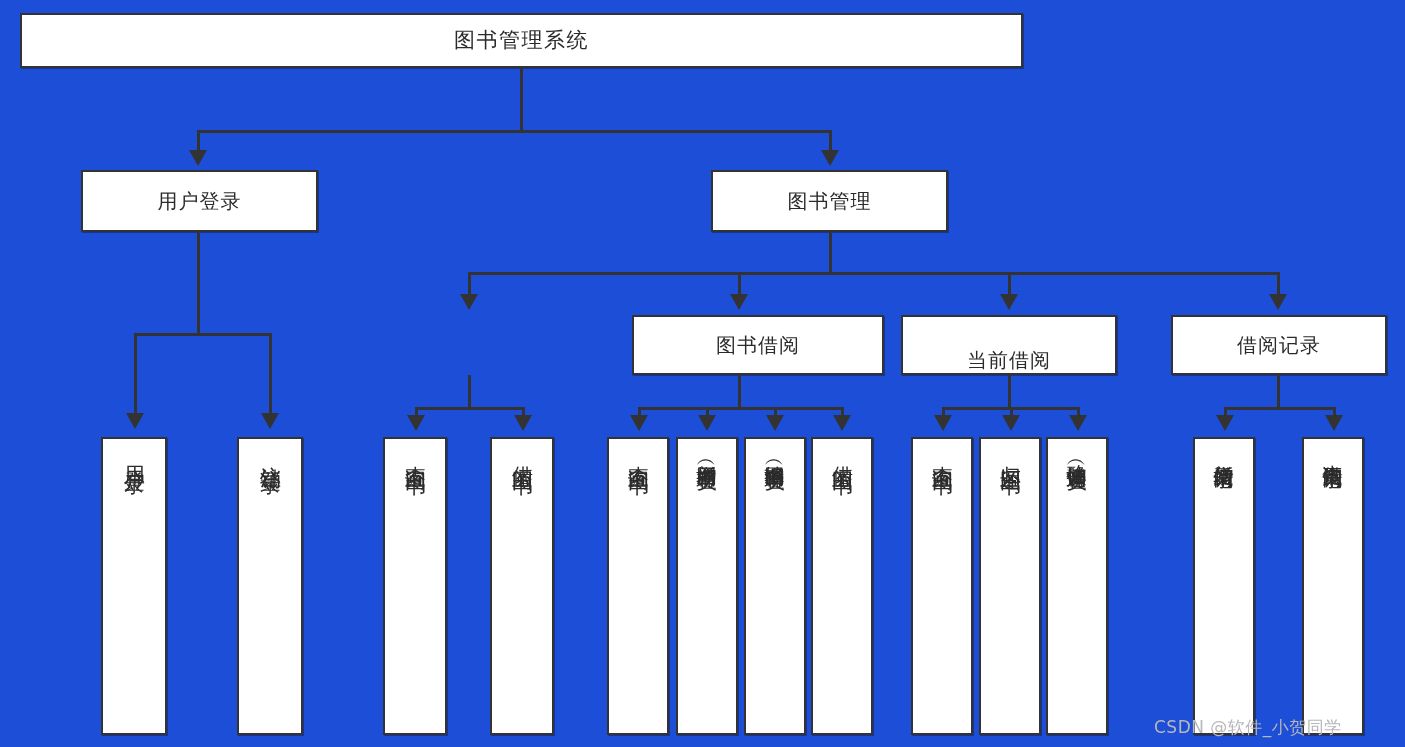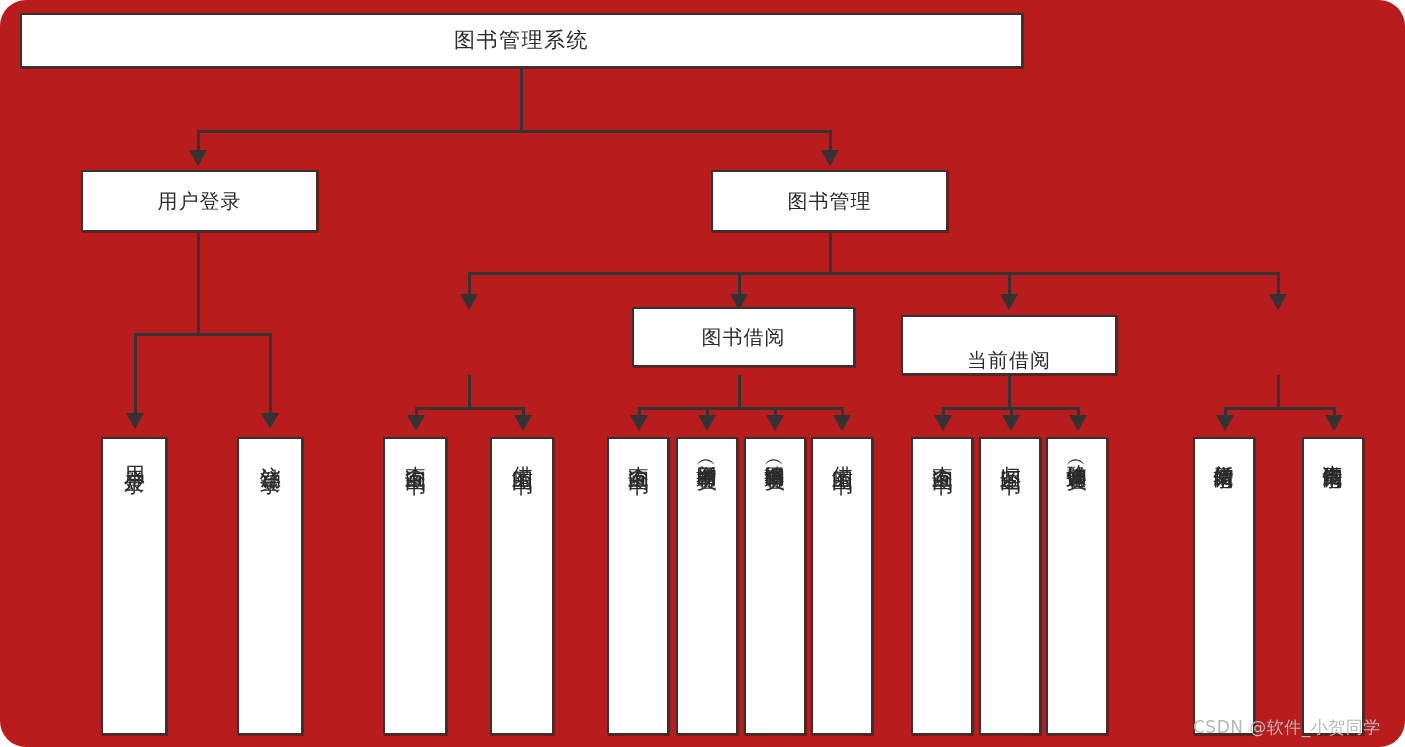--- a/index.html
+++ b/index.html
@@ -8,23 +8,22 @@
     padding: 0;
     background: #ffffff;
   }
   body {
     font-family: "DejaVu Sans", "Liberation Sans", sans-serif;
   }
   #canvas {
     position: relative;
     width: 1405px;
     height: 747px;
-    background: #b91c1c;
+    background: #1d4ed8;
     overflow: hidden;
-    border-radius: 26px;
   }
   .node {
     position: absolute;
     box-sizing: border-box;
     background: #ffffff;
     border: 2px solid #333333;
     box-shadow: 1px 1px 0 rgba(0,0,0,0.30);
     display: flex;
     align-items: center;
     justify-content: center;
@@ -124,25 +123,28 @@
   <div class="ln h" style="left:468px; top:272px; width:811px;"></div>
   <div class="ln v" style="left:468px; top:272px; height:24px;"></div>
   <div class="arrow" style="left:460px; top:294px;"></div>
   <div class="ln v" style="left:738px; top:272px; height:24px;"></div>
   <div class="arrow" style="left:730px; top:294px;"></div>
   <div class="ln v" style="left:1008px; top:272px; height:24px;"></div>
   <div class="arrow" style="left:1000px; top:294px;"></div>
   <div class="ln v" style="left:1277px; top:272px; height:24px;"></div>
   <div class="arrow" style="left:1269px; top:294px;"></div>
 
-  <div class="node h" style="left:632px; top:307px; width:223px; height:60px;">
+  <div class="node h" style="left:632px; top:315px; width:252px; height:60px;">
     <span class="label">图书借阅</span>
   </div>
   <div class="node h" style="left:901px; top:315px; width:216px; height:60px;align-items:flex-end;">
     <span class="label">当前借阅</span>
+  </div>
+  <div class="node h" style="left:1171px; top:315px; width:216px; height:60px;">
+    <span class="label">借阅记录</span>
   </div>
 
   <div class="ln v" style="left:468px; top:375px; height:34px;"></div>
   <div class="ln h" style="left:415px; top:407px; width:110px;"></div>
   <div class="ln v" style="left:415px; top:407px; height:10px;"></div>
   <div class="arrow" style="left:407px; top:415px;"></div>
   <div class="ln v" style="left:522px; top:407px; height:10px;"></div>
   <div class="arrow" style="left:514px; top:415px;"></div>
 
   <div class="ln v" style="left:738px; top:375px; height:34px;"></div>
@@ -209,15 +211,15 @@
     <span class="label">确认归还（管理员）</span>
   </div>
 
   <div class="node v tight" style="left:1193px; top:437px; width:62px; height:298px;">
     <span class="label">新增借阅记录</span>
   </div>
   <div class="node v tight" style="left:1302px; top:437px; width:62px; height:298px;">
     <span class="label">查询借阅记录</span>
   </div>
 
-  <div class="watermark" style="left:1193px; top:716px;">CSDN @软件_小贺同学</div>
+  <div class="watermark" style="left:1154px; top:716px;">CSDN @软件_小贺同学</div>
 
 </div>
 
 </body></html>

